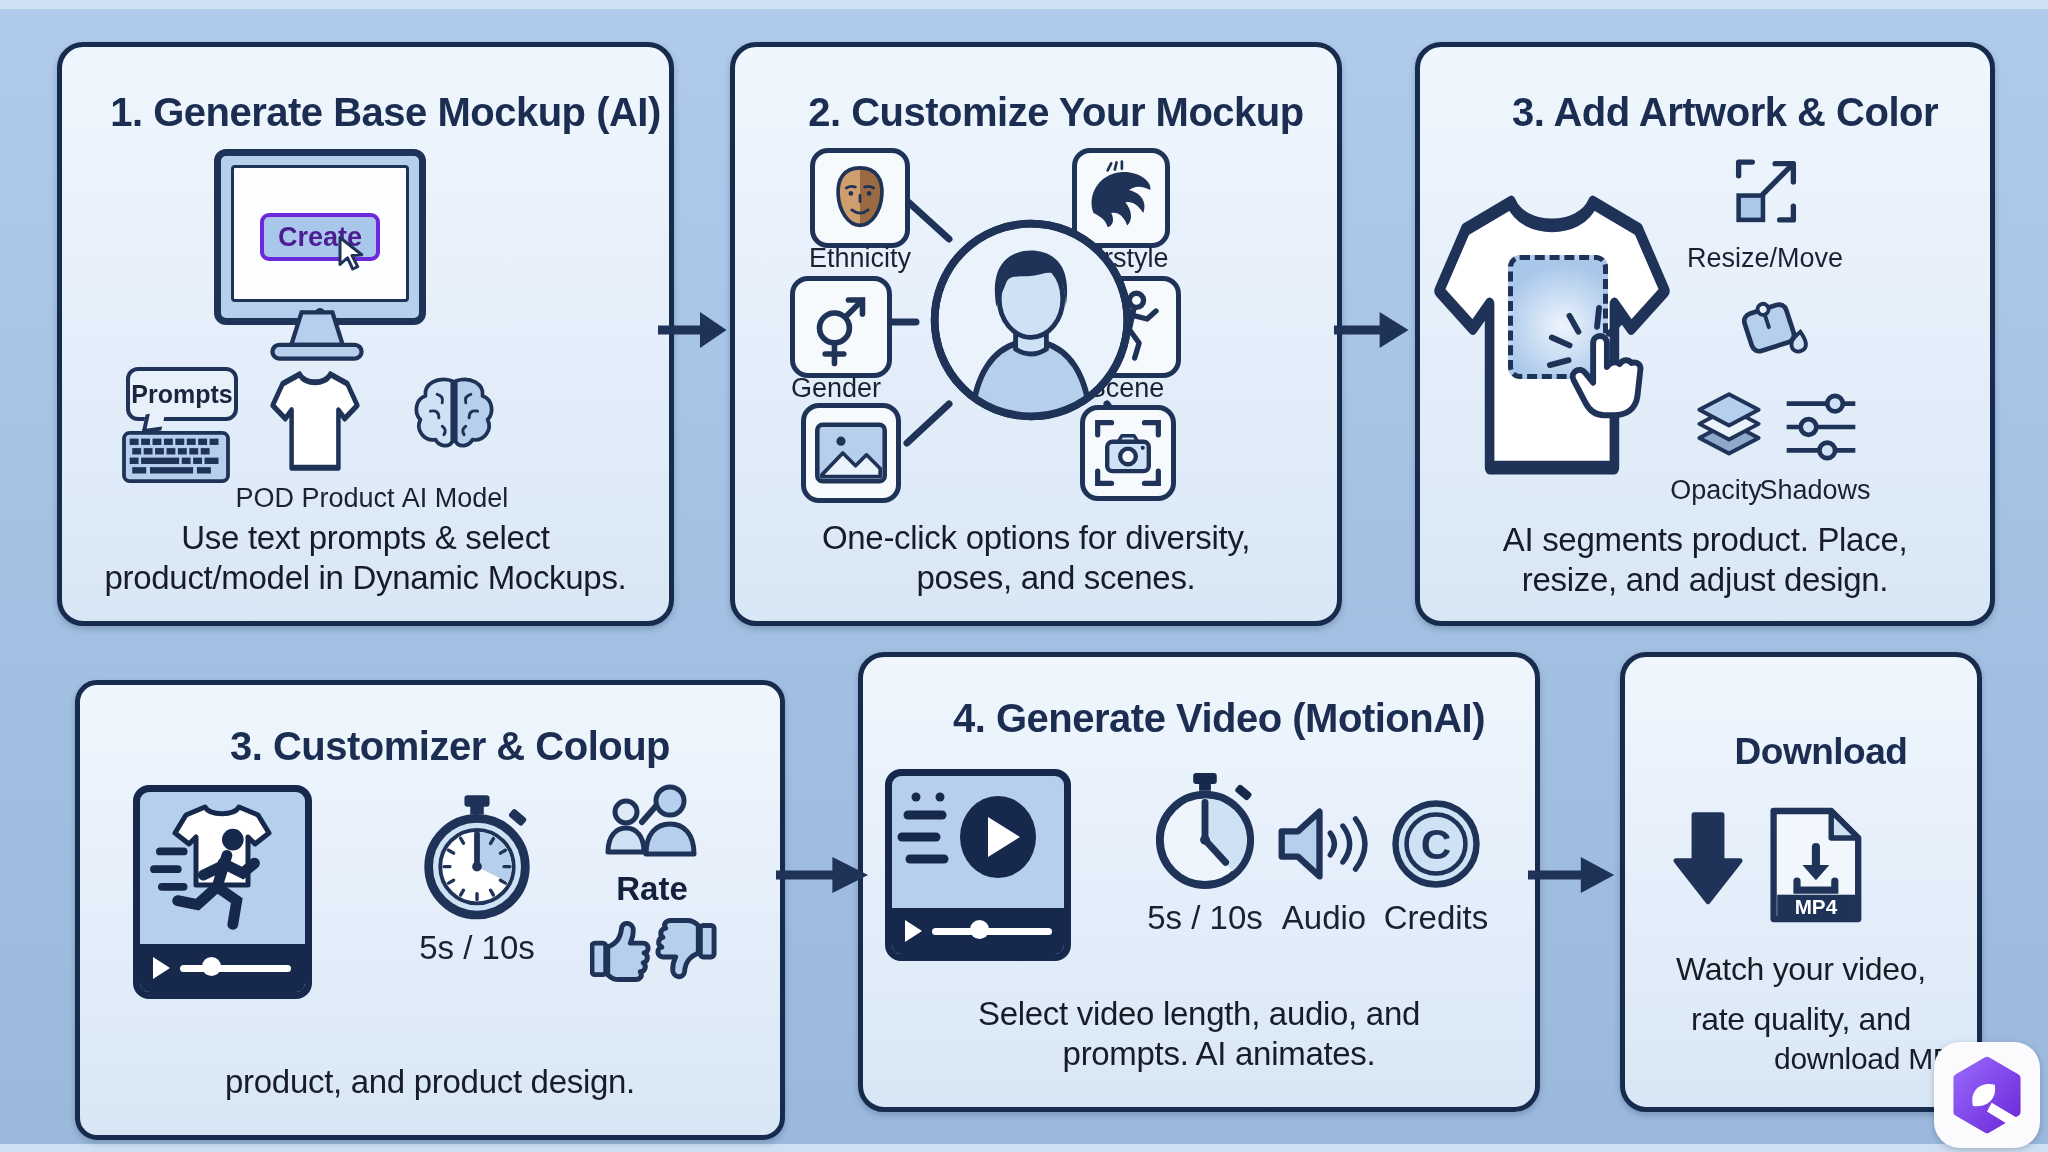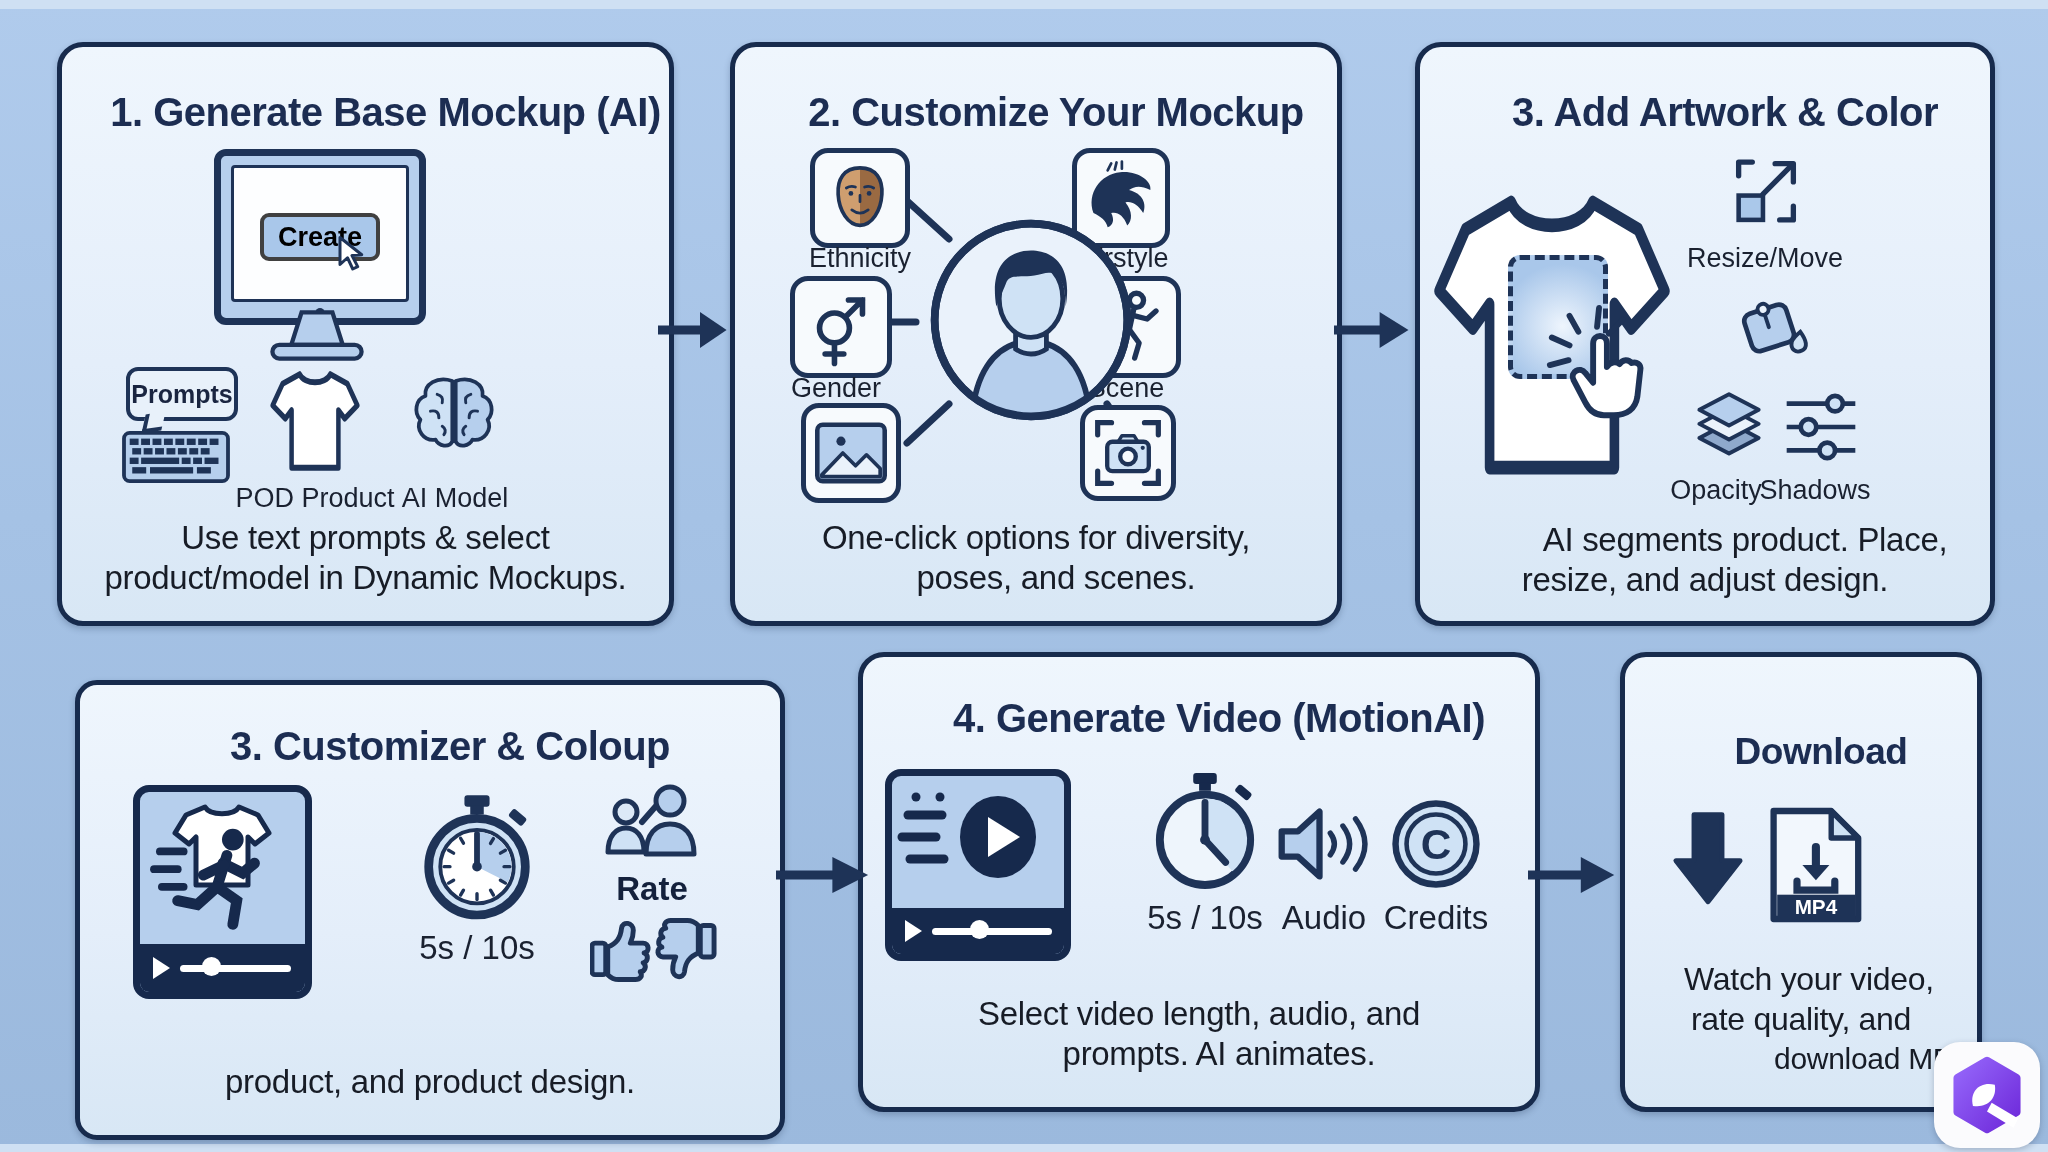--- a/index.html
+++ b/index.html
@@ -20,22 +20,22 @@
   .icon-box{position:absolute;background:#f7fafd;border:5px solid #1e3357;border-radius:18px;}
   .icon-box svg{position:absolute;inset:4px;width:calc(100% - 8px);height:calc(100% - 8px);}
   svg{display:block;}
   .abs{position:absolute;}
   
   .monitor{position:absolute;left:152px;top:102px;width:198px;height:162px;
     background:#b6cfed;border:7px solid #1e3357;border-radius:12px;}
   .screen{position:absolute;left:10px;top:9px;right:10px;bottom:16px;background:#fdfeff;
     border:3px solid #1e3357;border-radius:4px;}
   .create-btn{position:absolute;left:50%;top:34%;transform:translateX(-50%);width:112px;height:40px;
-    background:#a9c7ea;border:4px solid #404040;border-radius:9px;text-align:center;
-    line-height:40px;font-size:27px;font-weight:bold;color:#000000;}
+    background:#a9c7ea;border:4px solid #6d28d9;border-radius:9px;text-align:center;
+    line-height:40px;font-size:27px;font-weight:bold;color:#4c1d95;}
   .cam-dot{position:absolute;left:50%;bottom:1px;transform:translateX(-50%);
     width:9px;height:9px;border-radius:50%;background:#1e3357;}
   .bubble{position:absolute;left:64px;top:320px;width:104px;height:46px;background:#e8f1fa;
     border:4px solid #1e3357;border-radius:12px;text-align:center;line-height:46px;
     font-size:25px;font-weight:600;color:#1a2540;}
   .bubble:after{content:"";position:absolute;left:14px;bottom:-15px;width:15px;height:15px;
     background:#e8f1fa;border-left:4px solid #1e3357;border-bottom:4px solid #1e3357;
     transform:skewX(-20deg) rotate(-8deg);}
   
   .vp{position:absolute;border:7px solid #16294c;border-radius:16px;background:#b6cfed;overflow:hidden;}
@@ -278,21 +278,21 @@
         <line x1="6" y1="20" x2="94" y2="20" stroke-width="6"></line>
           <circle cx="68" cy="20" r="10" fill="#cfe2f5" stroke-width="6"></circle>
         <line x1="6" y1="50" x2="94" y2="50" stroke-width="6"></line>
           <circle cx="34" cy="50" r="10" fill="#cfe2f5" stroke-width="6"></circle>
         <line x1="6" y1="80" x2="94" y2="80" stroke-width="6"></line>
           <circle cx="58" cy="80" r="10" fill="#cfe2f5" stroke-width="6"></circle>
       </g>
     </svg>
     <div class="label" style="left:335px;top:428px;width:120px;">Shadows</div>
 
-    <div class="caption" style="top:474px;padding-left:40px;">AI segments product. Place,</div>
+    <div class="caption" style="top:474px;">AI segments product. Place,</div>
     <div class="caption" style="top:514px;">resize, and adjust design.</div>
   </div>
 
   <div class="panel" style="left:75px;top:680px;width:700px;height:450px;border-radius:22px;">
     <div class="title" style="top:40px;">3. Customizer &amp; Coloup</div>
 
     <div class="vp" style="left:53px;top:100px;width:165px;height:200px;">
       <svg class="abs" style="left:32px;top:6px;width:100px;height:96px;" viewBox="0 0 100 90">
         <path d="M33 6 L14 14 L3 32 L17 43 L24 36 L24 84 L76 84 L76 36 L83 43 L97 32 L86 14 L67 6 C62 15 38 15 33 6 Z" fill="#fff" stroke="#16294c" stroke-width="5" stroke-linejoin="round"></path>
       </svg>
@@ -434,21 +434,21 @@
     <svg class="abs" style="left:136px;top:134px;width:108px;height:148px;" viewBox="0 0 120 140">
       <path d="M14 10 H78 L108 40 V130 H14 Z" fill="#f2f7fd" stroke="#1e3357" stroke-width="7" stroke-linejoin="round"></path>
       <path d="M78 10 V40 H108 Z" fill="#cfe2f5" stroke="#1e3357" stroke-width="6" stroke-linejoin="round"></path>
       <path d="M61 50 V74" stroke="#1e3357" stroke-width="9" stroke-linecap="round"></path>
       <polygon points="46,70 76,70 61,87" fill="#1e3357"></polygon>
       <path d="M40 88 V98 H82 V88" fill="none" stroke="#1e3357" stroke-width="8" stroke-linecap="round"></path>
       <rect x="18" y="103" width="87" height="27" fill="#1e3357"></rect>
       <text x="61" y="124" text-anchor="middle" font-size="23" font-weight="bold" fill="#fff">MP4</text>
     </svg>
 
-    <div class="caption" style="top:303px;font-size:32px;margin-left:8px;">Watch your video,</div>
+    <div class="caption" style="top:293px;font-size:32px;">Watch your video,</div>
     <div class="caption" style="top:343px;font-size:32px;">rate quality, and</div>
     <div class="caption" style="top:383px;font-size:30px;text-align:right;">download MP4.</div>
   </div>
 
   <svg class="arrow" style="left:658px;top:306px;width:70px;height:48px;" viewBox="0 0 100 48" preserveAspectRatio="none">
     <line x1="0" y1="24" x2="64" y2="24" stroke="#1e3357" stroke-width="9"></line>
     <polygon points="60,6 60,42 98,24" fill="#1e3357"></polygon>
   </svg>
   <svg class="arrow" style="left:1334px;top:306px;width:76px;height:48px;" viewBox="0 0 100 48" preserveAspectRatio="none">
     <line x1="0" y1="24" x2="64" y2="24" stroke="#1e3357" stroke-width="9"></line>

